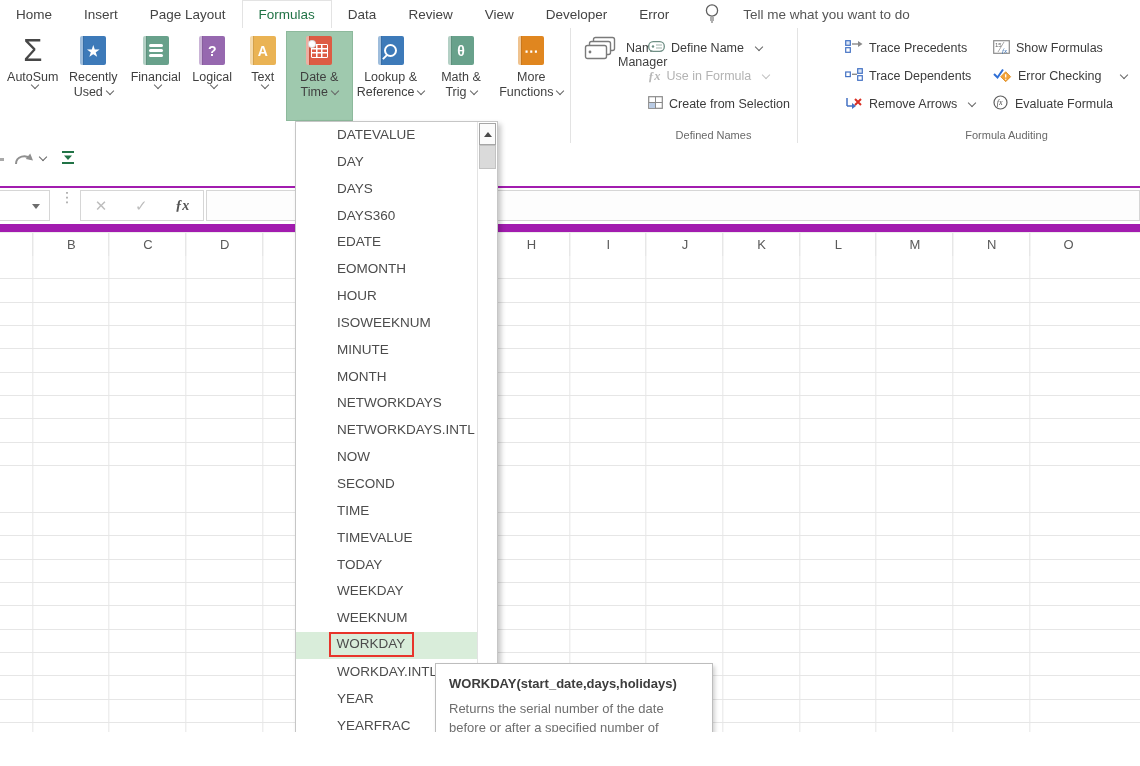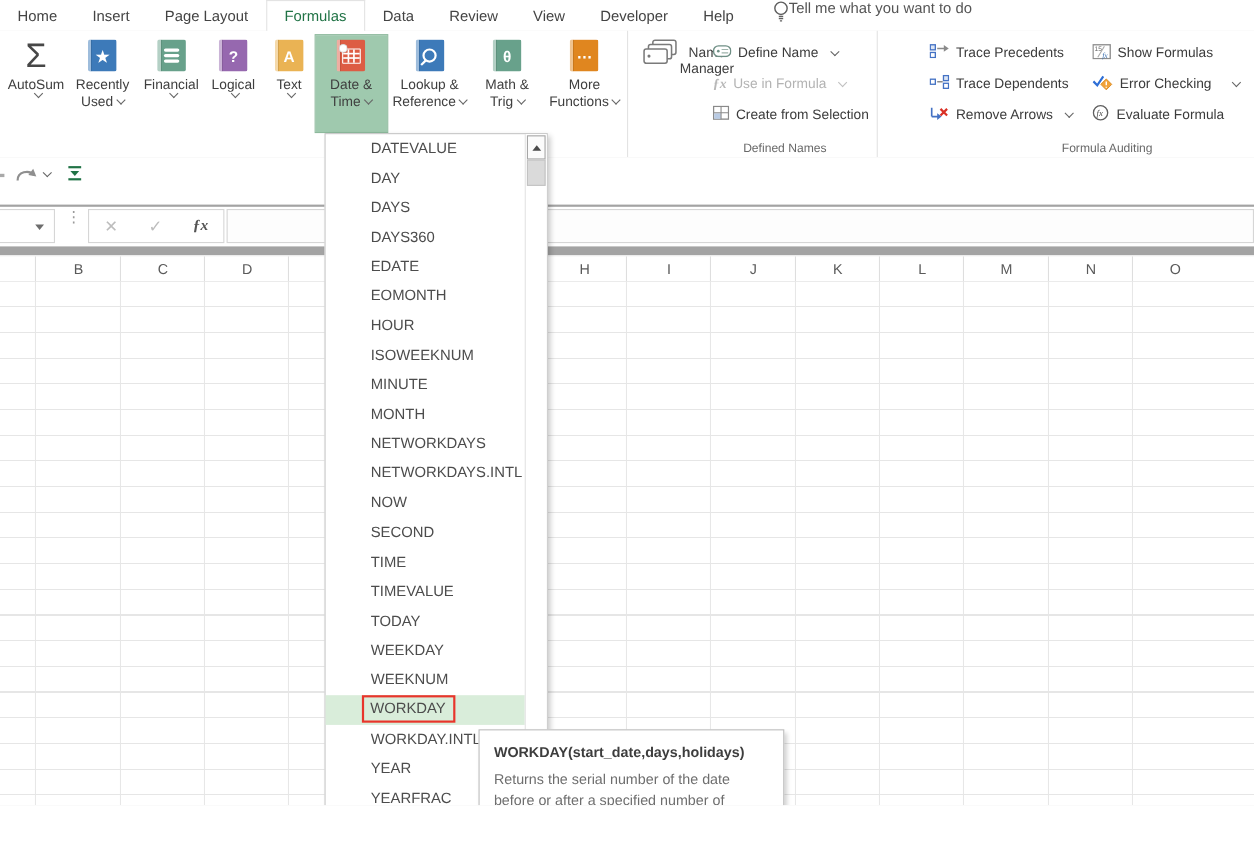--- a/index.html
+++ b/index.html
@@ -1,24 +1,24 @@
 <!DOCTYPE html>
 <html><head>
 <meta charset="utf-8">
 <style>
   html,body{margin:0;padding:0;background:#fff;}
-  #app{position:relative;width:1140px;height:732px;overflow:hidden;background:#a3a3a3;
+  #app{position:relative;width:1140px;height:732px;overflow:hidden;background:#a21caf;
        font-family:"Liberation Sans",sans-serif;-webkit-font-smoothing:antialiased;}
 
   
   #tabbar{position:absolute;top:0;left:0;right:0;height:28px;border-bottom:1px solid #e3e3e3;
           display:flex;align-items:stretch;font-size:13.5px;color:#444;background:#fff;}
   .tab{padding:0 16px;display:flex;align-items:center;cursor:default;}
   .tab.active{border:1px solid #e3e3e3;border-bottom:1px solid #fff;margin-bottom:-1px;background:#fff;}
-  .tellme{display:flex;align-items:flex-start;gap:0;color:#555;margin-left:20px;}
+  .tellme{display:flex;align-items:center;gap:24px;color:#555;margin-left:20px;}
 
   
   #ribbon{position:absolute;top:28px;left:0;right:0;height:115px;background:#fff;border-bottom:1px solid #e3e3e3;}
   .group{position:absolute;top:0;bottom:0;}
   .g-funclib{left:0;width:570px;border-right:1px solid #e3e3e3;}
   .g-defnames{left:570px;width:227px;border-right:1px solid #e3e3e3;}
   .g-audit{left:797px;right:0;}
   .group-label{position:absolute;bottom:2px;font-size:11px;color:#696969;text-align:center;}
   .gl-funclib{left:0;width:494px;}
   .gl-defnames{left:30px;width:227px;}
@@ -128,21 +128,21 @@
 
   <div id="tabbar">
     <span class="tab">Home</span>
     <span class="tab">Insert</span>
     <span class="tab">Page Layout</span>
     <span class="tab active" style="color: rgb(33, 115, 70);">Formulas</span>
     <span class="tab">Data</span>
     <span class="tab">Review</span>
     <span class="tab">View</span>
     <span class="tab">Developer</span>
-    <span class="tab">Help</span>
+    <span class="tab">Error</span>
     <span class="tellme">
       <span><svg width="14" height="20" viewBox="0 0 14 20">
             <circle cx="7" cy="7.5" r="5.6" fill="none" stroke="#5f5f5f" stroke-width="1.3"></circle>
             <path d="M5 15 h4 M5 17 h4 M6 19 h2" stroke="#5f5f5f" stroke-width="1.2" fill="none"></path>
           </svg></span>
       <span>Tell me what you want to do</span>
     </span>
   </div>
 
   <div id="ribbon">

